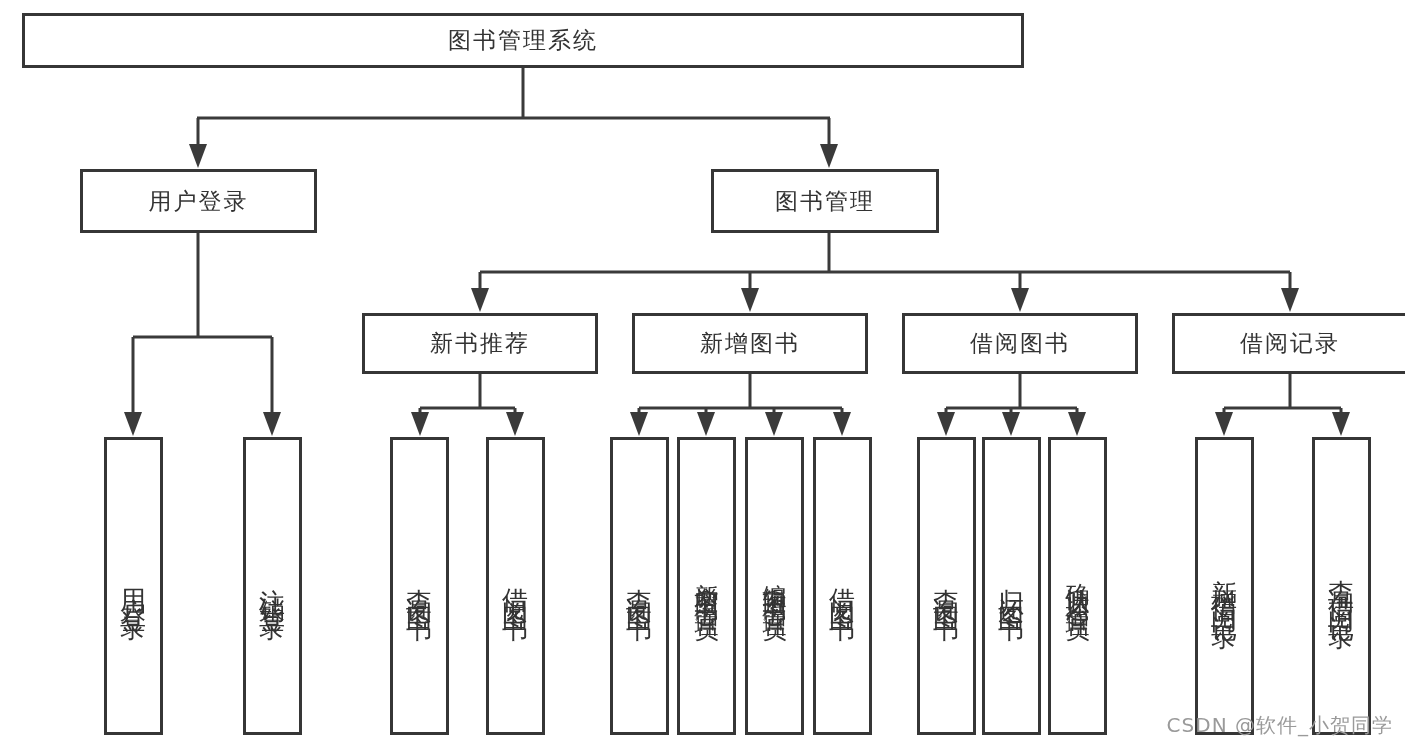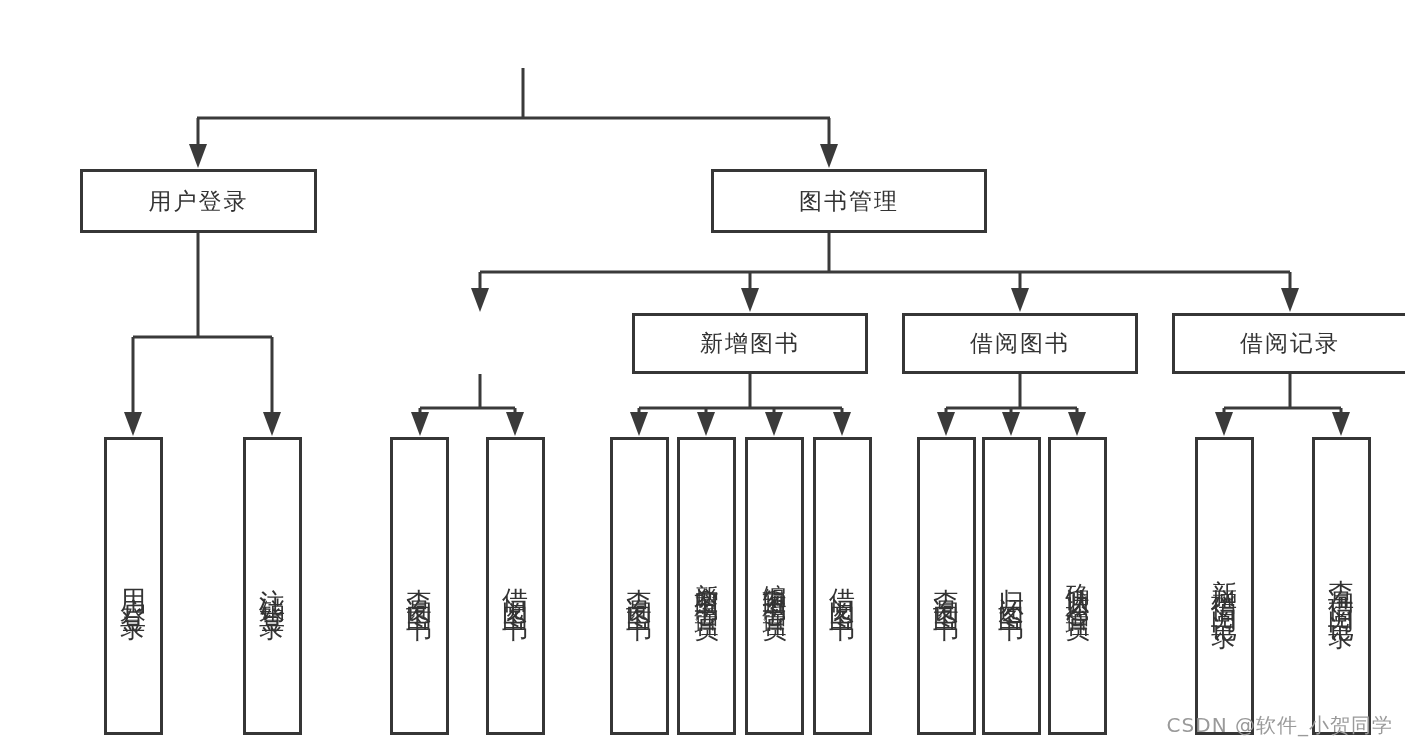--- a/index.html
+++ b/index.html
@@ -106,28 +106,34 @@
              M697 412 L715 412 L706 436 Z
              M765 412 L783 412 L774 436 Z
              M833 412 L851 412 L842 436 Z
              M937 412 L955 412 L946 436 Z
              M1002 412 L1020 412 L1011 436 Z
              M1068 412 L1086 412 L1077 436 Z
              M1215 412 L1233 412 L1224 436 Z
              M1332 412 L1350 412 L1341 436 Z"></path>
   </svg>
 
+  <div class="box root">
+    <span class="lbl">图书管理系统</span>
+  </div>
 
   <div class="box l2" style="left:80px">
     <span class="lbl">用户登录</span>
   </div>
-  <div class="box l2" style="left:711px; width:276px">
+  <div class="box l2" style="left:711px; width:228px">
     <span class="lbl">图书管理</span>
   </div>
 
+  <div class="box l3" style="left:362px">
+    <span class="lbl">新书推荐</span>
+  </div>
   <div class="box l3" style="left:632px">
     <span class="lbl">新增图书</span>
   </div>
   <div class="box l3" style="left:902px">
     <span class="lbl">借阅图书</span>
   </div>
   <div class="box l3" style="left:1172px">
     <span class="lbl">借阅记录</span>
   </div>
 

